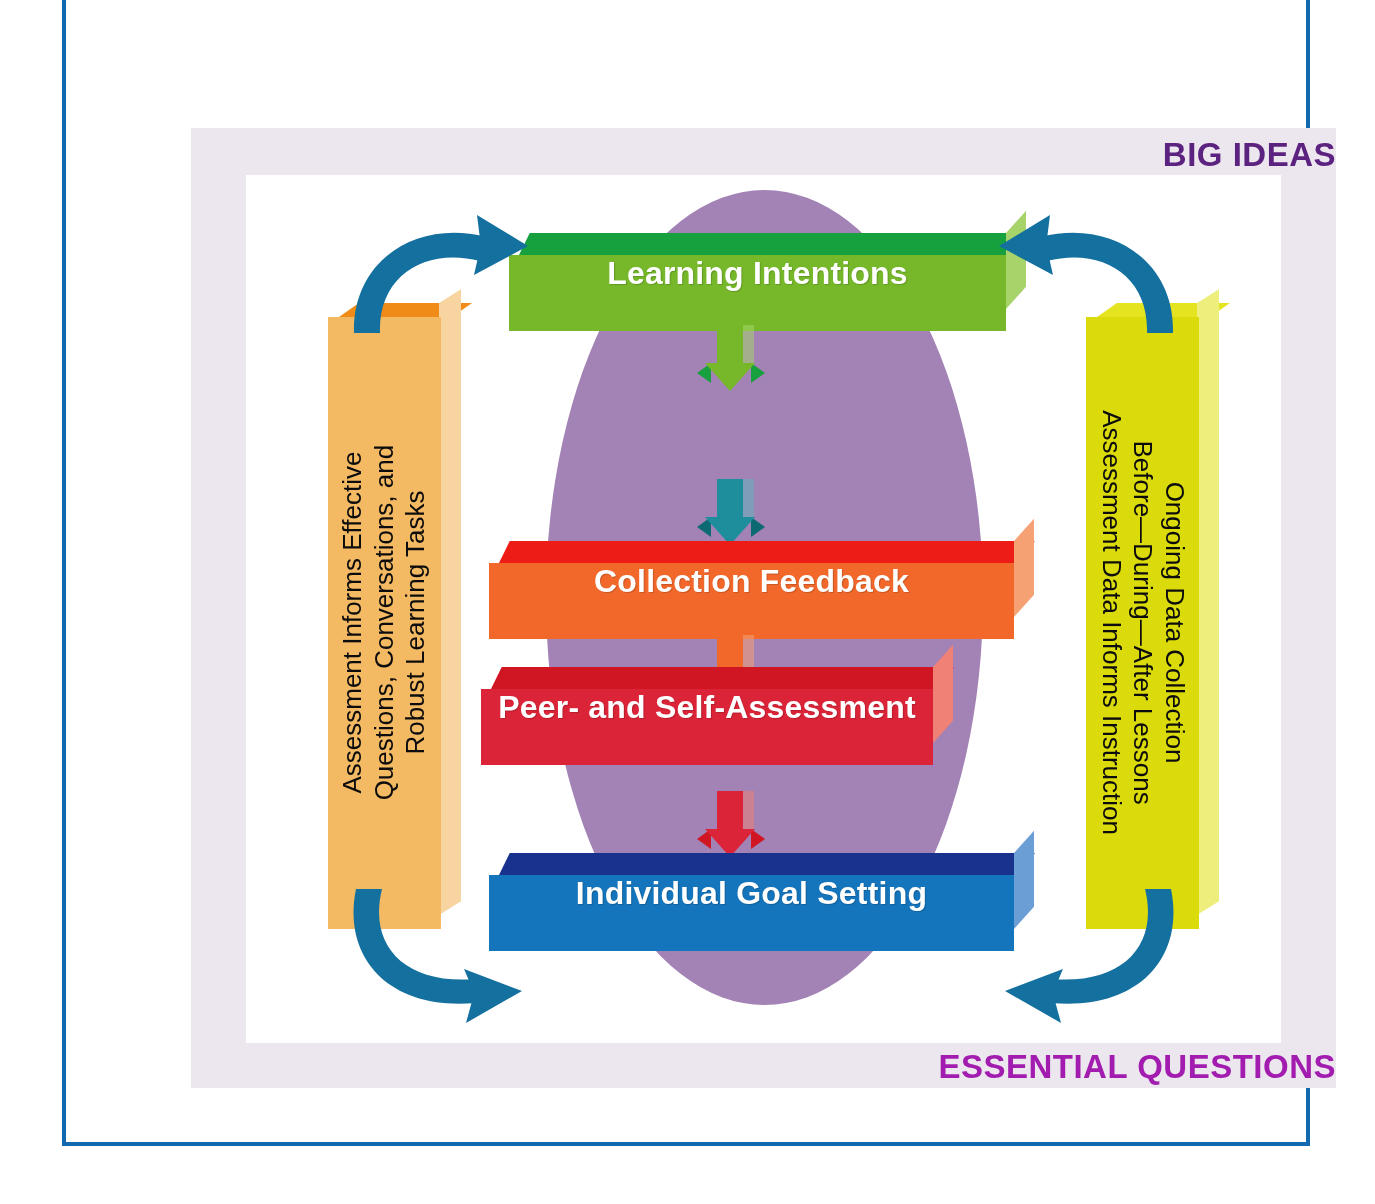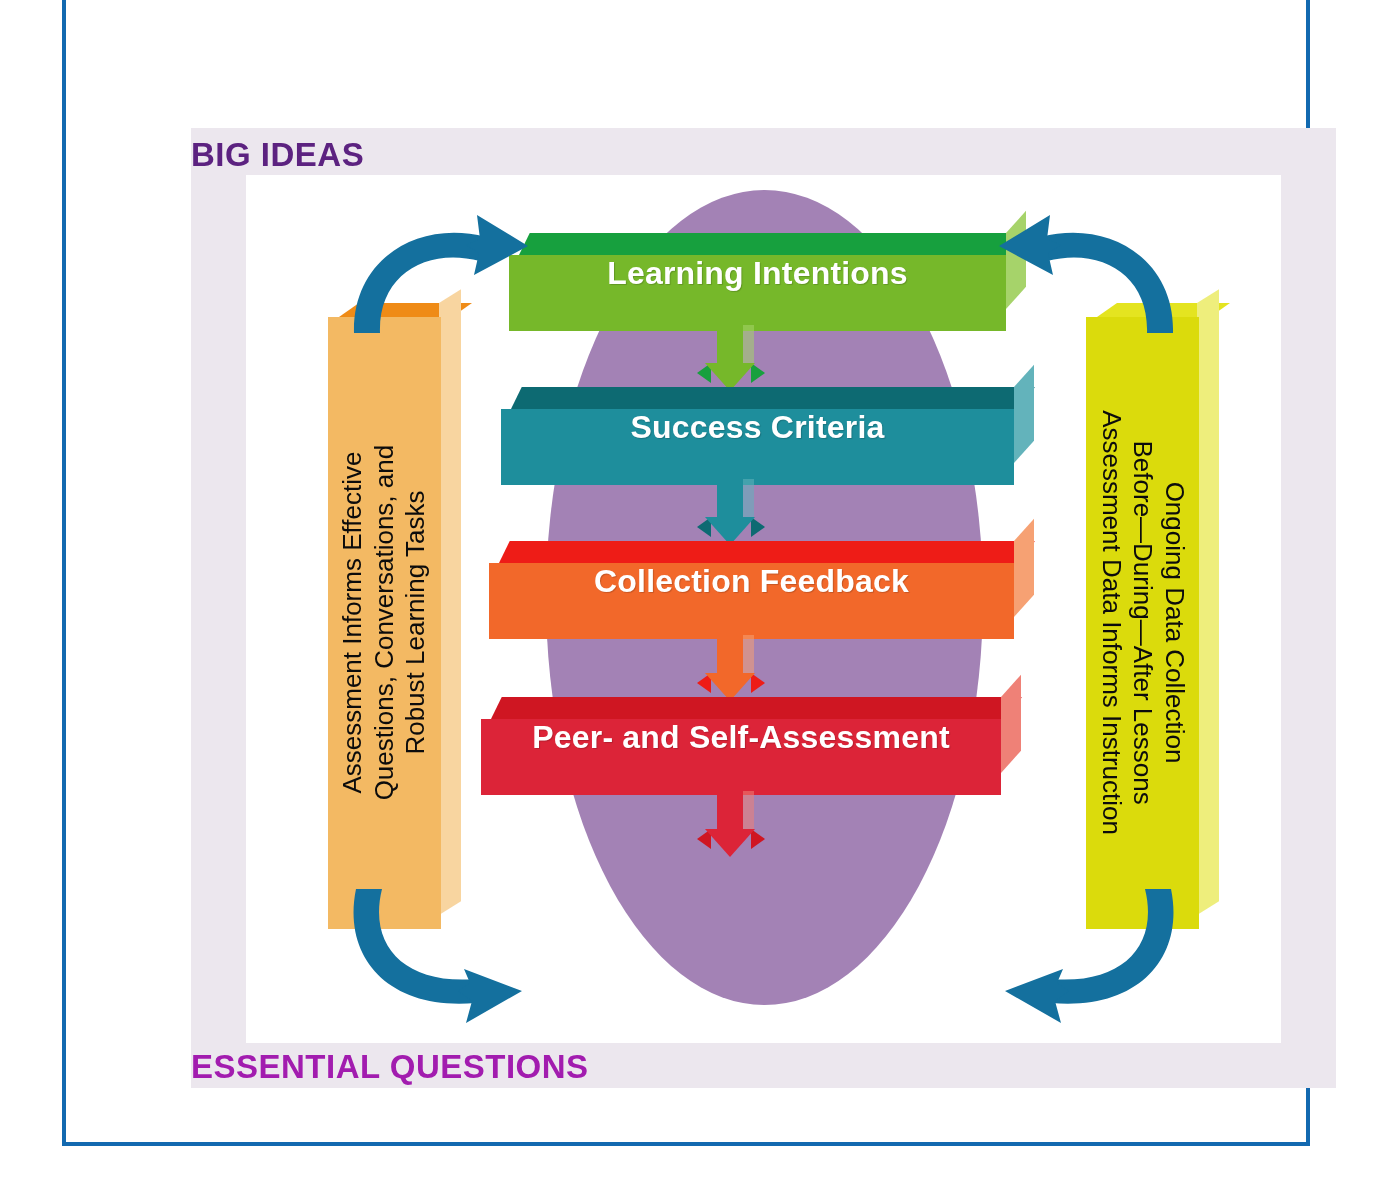--- a/index.html
+++ b/index.html
@@ -69,21 +69,21 @@
     width: 1035px;
     height: 868px;
     background: #ffffff;
   }
 
   
   .band-caption {
     position: absolute;
     left: 0;
     width: 1145px;
-    text-align: left;
+    text-align: right;
     color: #5c2280;
     font-weight: bold;
     font-size: 33px;
     letter-spacing: .5px;
   }
   #caption-top  { top: 8px; }
   #caption-bottom { top: 920px; }
 
   
   #purple-ellipse {
@@ -326,27 +326,20 @@
       </div>
 
       <div class="wf-arrow" id="ar-0" style="left: 447px; top: 150px; color: rgb(23, 160, 62);">
         <div class="ar-shaft" style="background: rgb(118, 184, 42);"></div>
         <div class="ar-shaft-hl" style="background: rgb(166, 211, 106);"></div>
         <div class="ar-wing-l" style="border-right-color: rgb(23, 160, 62);"></div>
         <div class="ar-wing-r" style="border-left-color: rgb(23, 160, 62);"></div>
         <div class="ar-head" style="border-top-color: rgb(118, 184, 42);"></div>
       </div>
 
-      <div class="wf-bar" id="wf-1" style="left: 255px; width: 513px; top: 212px;">
-        <div class="wf-top" style="background: rgb(13, 106, 114);"></div>
-        <div class="wf-side" style="background: rgb(99, 179, 187);"></div>
-        <div class="wf-face" style="background: rgb(30, 142, 156);">
-          <span class="wf-label" style="color: rgb(255, 255, 255);">Success Criteria</span>
-        </div>
-      </div>
 
       <div class="wf-arrow" id="ar-1" style="left: 447px; top: 304px; color: rgb(13, 106, 114);">
         <div class="ar-shaft" style="background: rgb(30, 142, 156);"></div>
         <div class="ar-shaft-hl" style="background: rgb(99, 179, 187);"></div>
         <div class="ar-wing-l" style="border-right-color: rgb(13, 106, 114);"></div>
         <div class="ar-wing-r" style="border-left-color: rgb(13, 106, 114);"></div>
         <div class="ar-head" style="border-top-color: rgb(30, 142, 156);"></div>
       </div>
 
       <div class="wf-bar" id="wf-2" style="left: 243px; width: 525px; top: 366px;">
@@ -358,36 +351,43 @@
       </div>
 
       <div class="wf-arrow" id="ar-2" style="left: 447px; top: 460px; color: rgb(238, 28, 23);">
         <div class="ar-shaft" style="background: rgb(242, 104, 42);"></div>
         <div class="ar-shaft-hl" style="background: rgb(246, 161, 115);"></div>
         <div class="ar-wing-l" style="border-right-color: rgb(238, 28, 23);"></div>
         <div class="ar-wing-r" style="border-left-color: rgb(238, 28, 23);"></div>
         <div class="ar-head" style="border-top-color: rgb(242, 104, 42);"></div>
       </div>
 
-      <div class="wf-bar" id="wf-3" style="left: 235px; width: 520px; top: 522px;">
+      <div class="wf-bar" id="wf-3" style="left: 235px; width: 452px; top: 492px;">
         <div class="wf-top" style="background: rgb(207, 22, 34);"></div>
         <div class="wf-side" style="background: rgb(239, 129, 119);"></div>
         <div class="wf-face" style="background: rgb(220, 36, 56);">
           <span class="wf-label" style="color: rgb(255, 255, 255);">Peer- and Self-Assessment</span>
         </div>
       </div>
 
       <div class="wf-arrow" id="ar-3" style="left: 447px; top: 616px; color: rgb(207, 22, 34);">
         <div class="ar-shaft" style="background: rgb(220, 36, 56);"></div>
         <div class="ar-shaft-hl" style="background: rgb(239, 129, 119);"></div>
         <div class="ar-wing-l" style="border-right-color: rgb(207, 22, 34);"></div>
         <div class="ar-wing-r" style="border-left-color: rgb(207, 22, 34);"></div>
         <div class="ar-head" style="border-top-color: rgb(220, 36, 56);"></div>
       </div>
 
+      <div class="wf-bar" id="wf-4" style="left: 243px; width: 525px; top: 678px;">
+        <div class="wf-top" style="background: rgb(24, 50, 142);"></div>
+        <div class="wf-side" style="background: rgb(108, 158, 214);"></div>
+        <div class="wf-face" style="background: rgb(21, 117, 188);">
+          <span class="wf-label" style="color: rgb(255, 255, 255);">Individual Goal Setting</span>
+        </div>
+      </div>
 
       <svg class="corner-arrow" id="ca-tl" style="left:100px; top:34px;" width="210" height="130" viewBox="0 0 210 130">
         <path d="M8 124 C 6 52, 70 10, 140 28 L 134 52 C 80 38, 32 66, 34 124 Z" fill="#14709e"></path>
         <path d="M131 6 L 182 37 L 128 66 L 133 44 L 120 36 L 134 30 Z" fill="#14709e"></path>
       </svg>
 
       <svg class="corner-arrow" id="ca-tr" style="left:725px; top:34px;" width="210" height="130" viewBox="0 0 210 130">
         <g transform="translate(210,0) scale(-1,1)">
           <path d="M8 124 C 6 52, 70 10, 140 28 L 134 52 C 80 38, 32 66, 34 124 Z" fill="#14709e"></path>
           <path d="M131 6 L 182 37 L 128 66 L 133 44 L 120 36 L 134 30 Z" fill="#14709e"></path>

